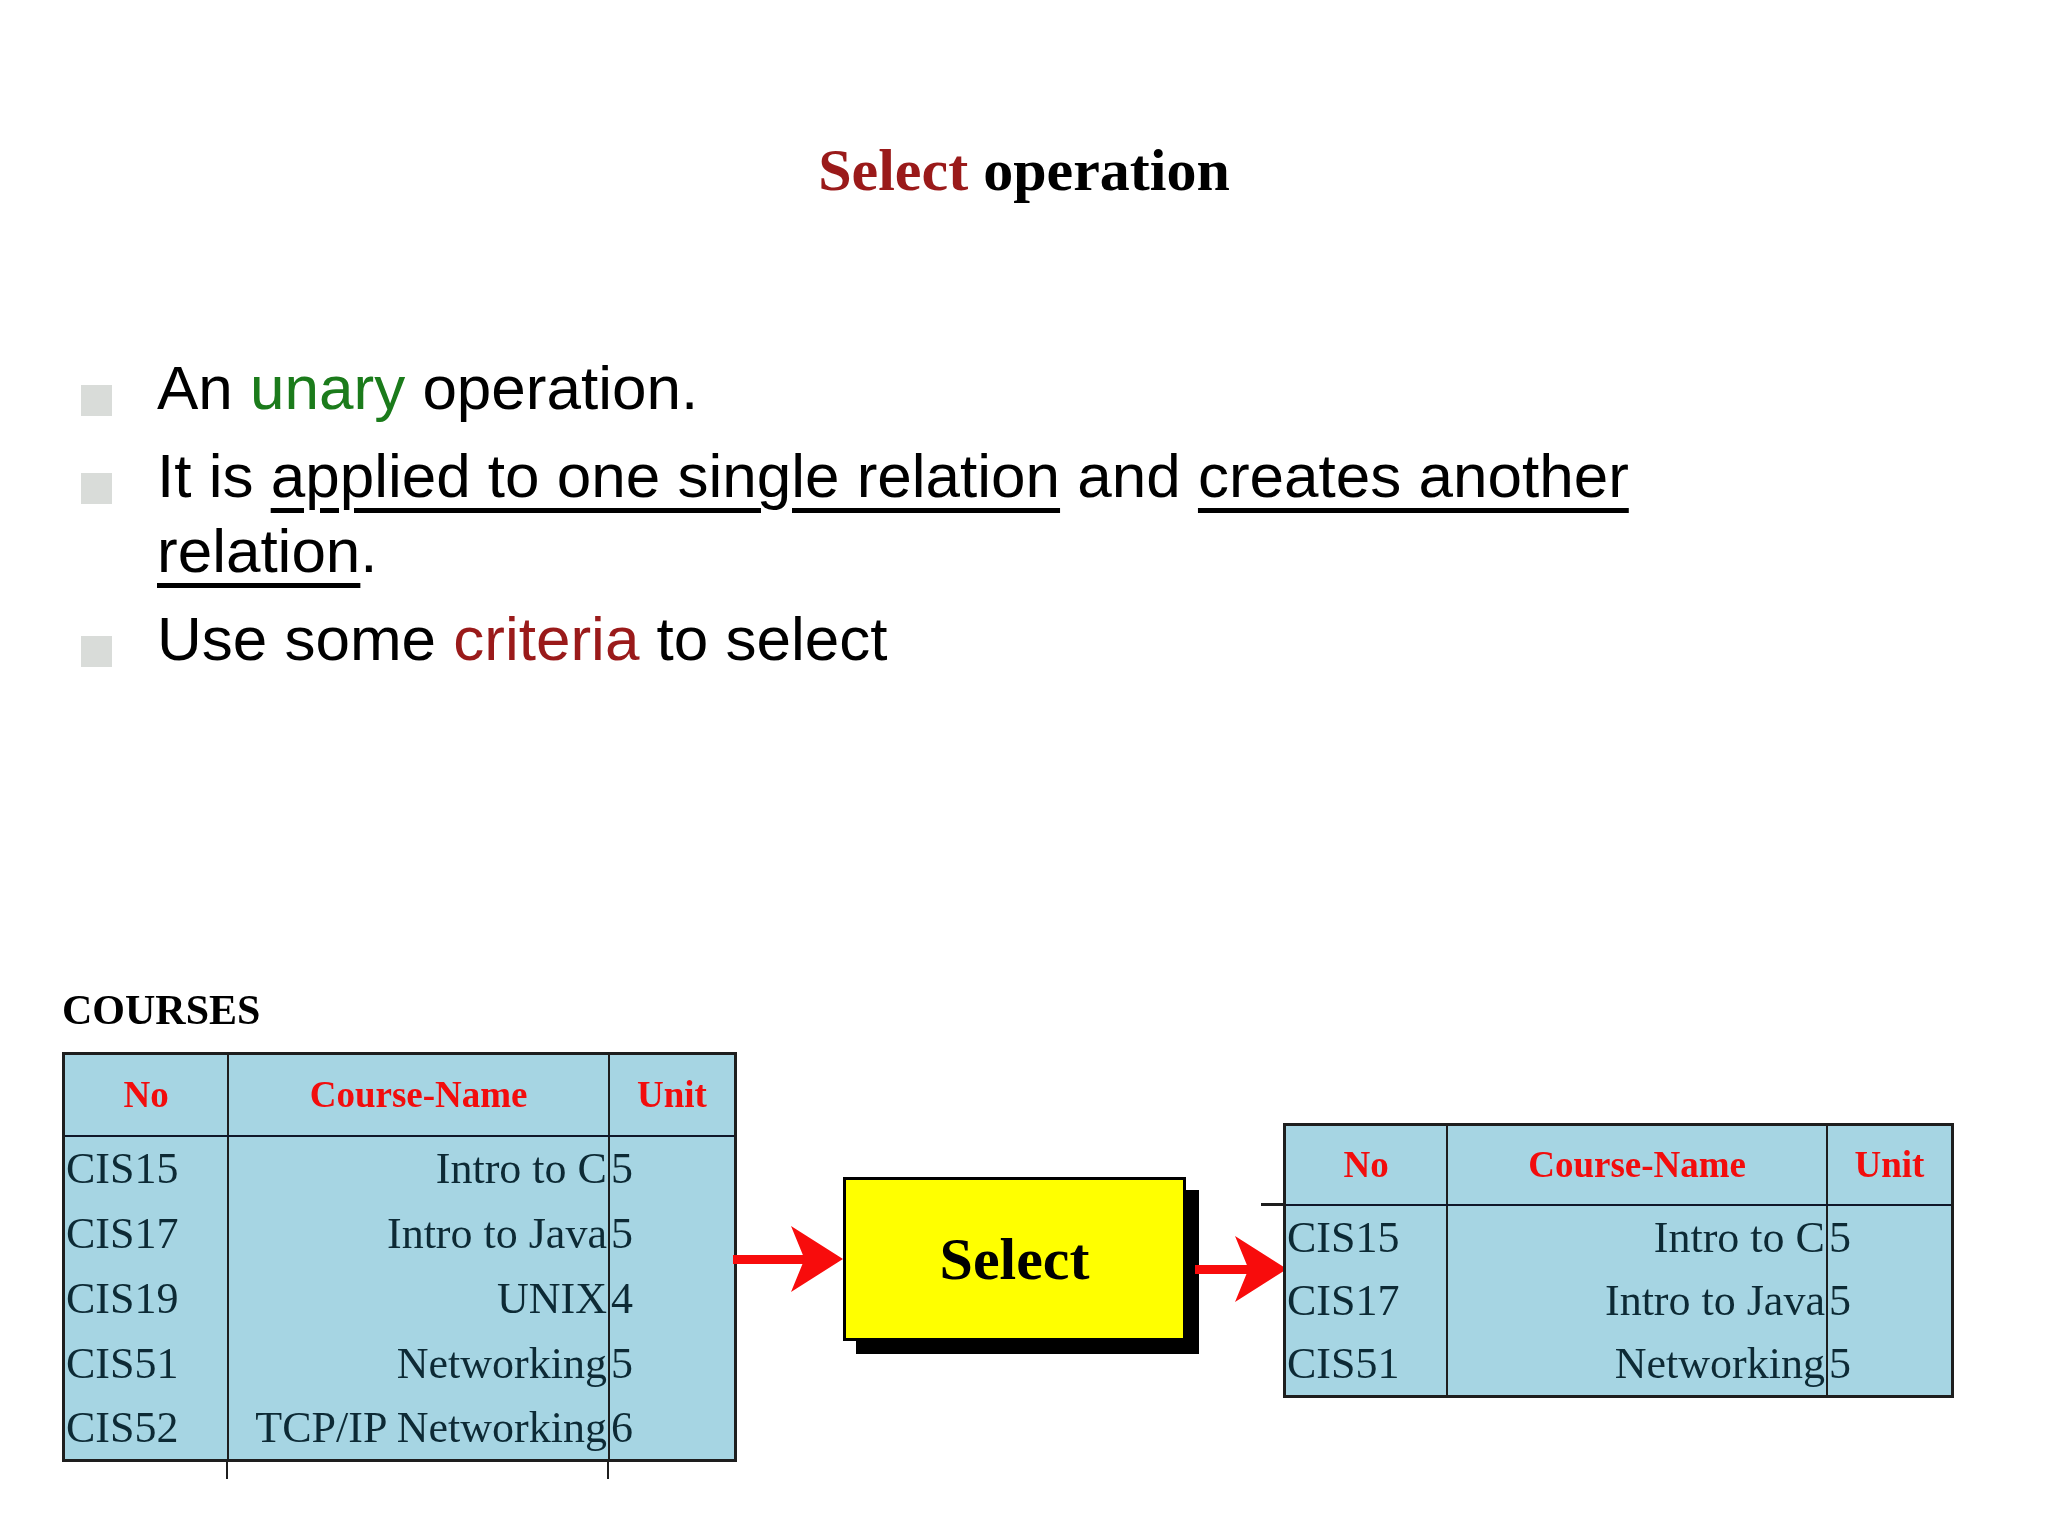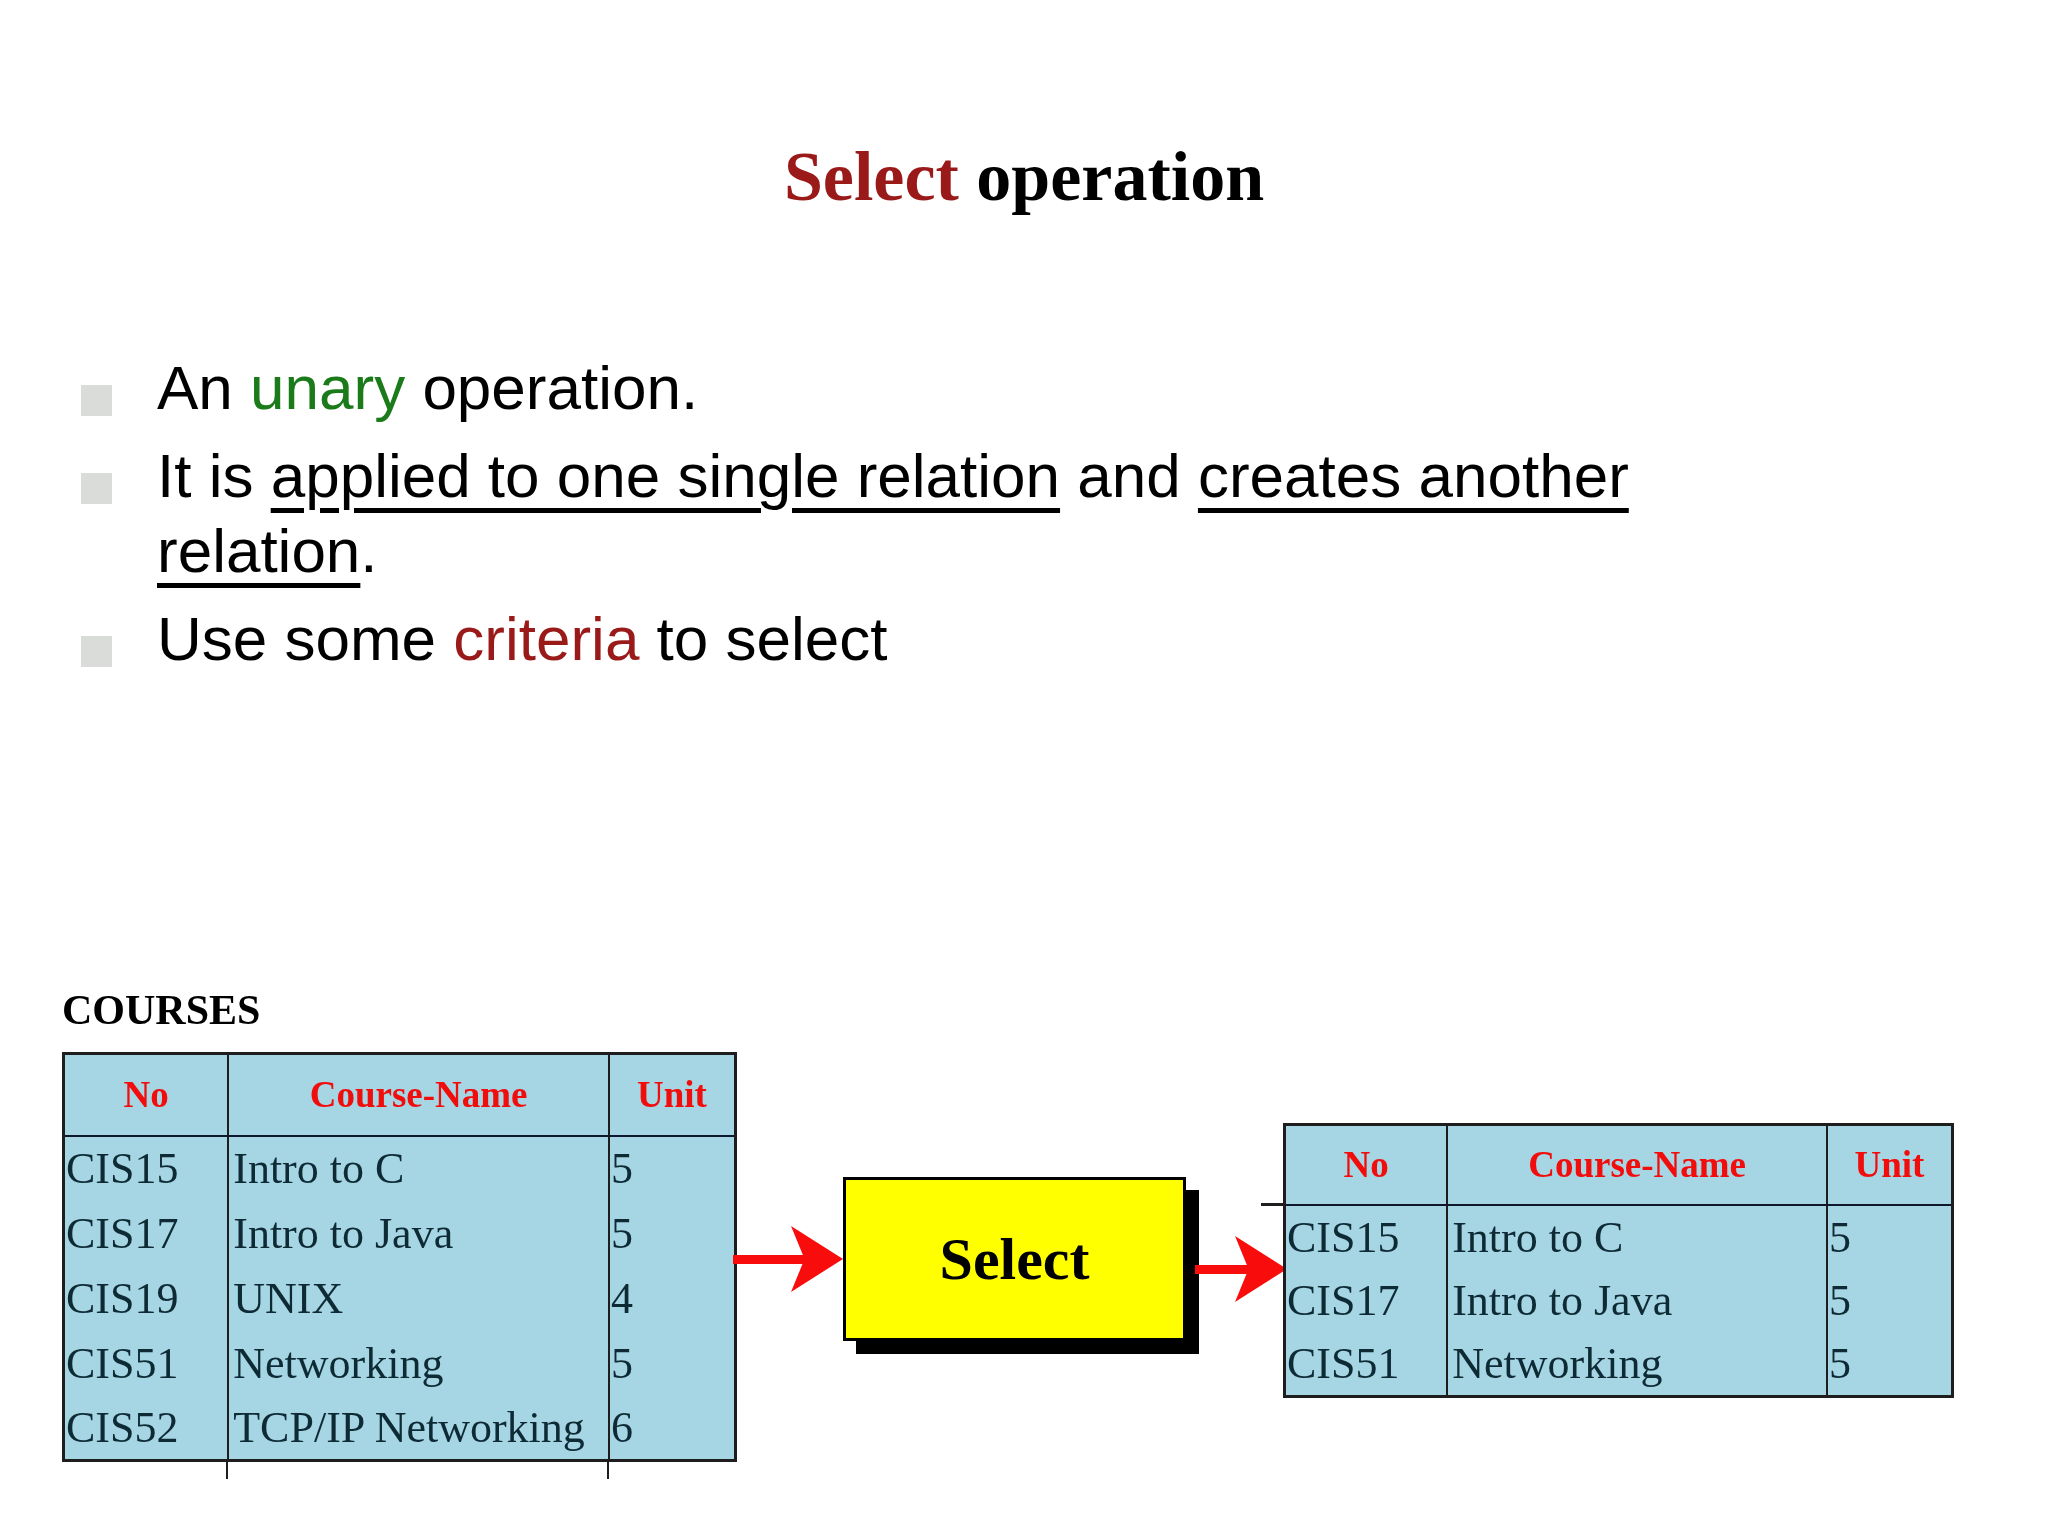--- a/index.html
+++ b/index.html
@@ -4,21 +4,21 @@
 <style>
   html,body{margin:0;padding:0;background:#ffffff;}
   .slide{
     position:relative;width:2048px;height:1536px;background:#ffffff;overflow:hidden;
     font-family:"Liberation Sans",sans-serif;
   }
   
   .title{
     position:absolute;left:0;top:82px;width:100%;text-align:center;
     font-family:"Liberation Serif",serif;font-weight:bold;
-    font-size:70px;line-height:96px;color:#000;
+    font-size:60px;line-height:96px;color:#000;
   }
   
   .c-darkred{color:var(--title-red);}
   .c-green{color:var(--green);}
   .u{text-decoration:underline;text-decoration-thickness:5px;text-underline-offset:11px;}
   
   .bullets{position:absolute;left:81px;top:350px;width:1920px;}
   .bullet{
     position:relative;padding-left:76px;margin-bottom:13px;
     font-size:62px;line-height:75px;color:#000;white-space:nowrap;
@@ -40,21 +40,21 @@
   }
   .dtable th{
     color:var(--header-red);font-size:37px;font-weight:bold;text-align:center;
     border-bottom:2px solid #0f172a;border-left:2px solid #1e1e1e;
   }
   .dtable td{
     color:var(--table-text);font-size:44px;border-left:2px solid #1e1e1e;
   }
   .dtable th:first-child,.dtable td:first-child{border-left:none;}
   .dtable td.c0,.dtable td.c2{text-align:left;}
-  .dtable td.c1{text-align:left;padding-left:4px;}
+  .dtable td.c1{text-align:right;padding-left:24px;}
   .src-table{left:62px;top:1052px;width:675px;}
   .src-table thead tr{height:82px;}
   .src-table tbody tr{height:65px;}
   .res-table{left:1283px;top:1123px;width:671px;}
   .res-table thead tr{height:80px;}
   .res-table tbody tr{height:64px;}
   .line-artifact{position:absolute;background:#1e1e1e;}
   
   .op-box{
     position:absolute;left:843px;top:1177px;width:337px;height:158px;

